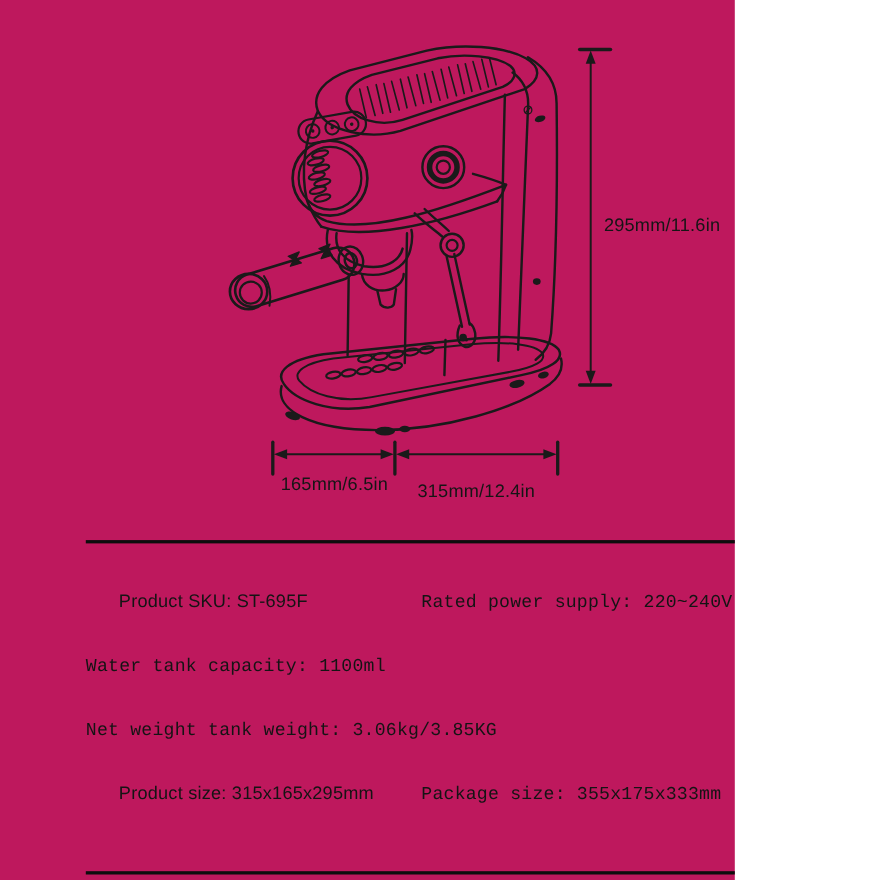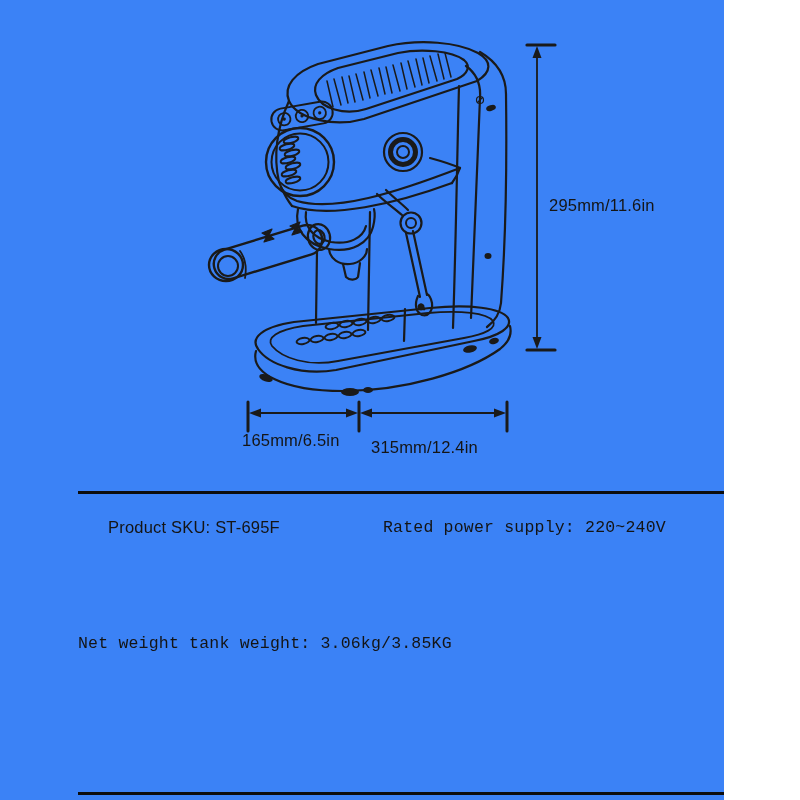--- a/index.html
+++ b/index.html
@@ -1,45 +1,45 @@
 <!DOCTYPE html>
 <html><head>
 <meta charset="utf-8">
 <style>
   html,body{margin:0;padding:0;background:#ffffff;}
   .canvas{
     position:relative;
-    width:724px;height:800px;
-    background:#3b82f6;
+    width:668px;height:800px;
+    background:#be185d;
     font-family:"Liberation Sans", sans-serif;
     color:#141414;
     overflow:hidden;
   }
   .canvas svg{position:absolute;left:0;top:0;}
   .dim-label{
     position:absolute;
     font-size:16.5px;
     line-height:1.1;
     letter-spacing:.2px;
     color:#151515;
     white-space:nowrap;
   }
-  .dim-label.center{text-align:left;}
+  .dim-label.center{text-align:center;}
   .specs{
     position:absolute;
     left:78px;top:491px;
     width:646px;height:274px;
     border-top:3px solid #0d0d0d;
     border-bottom:3px solid #0d0d0d;
     padding-top:24px;
     box-sizing:content-box;
   }
   .spec-row{
     display:flex;
-    align-items:flex-start;
+    align-items:center;
     height:58px;
   }
   .spec-cell{
     font-size:16.5px;
     letter-spacing:.2px;
     color:#141414;
     white-space:nowrap;
   }
   .spec-cell.left{margin-left:30px;width:275px;}
   .spec-cell.right{flex:1;font-family:Liberation Mono, monospace;}
@@ -197,21 +197,24 @@
   <div class="dim-label" style="left:549px;top:196px;">295mm/11.6in</div>
   <div class="dim-label center" style="left:242px;top:431px;width:124px;">165mm/6.5in</div>
   <div class="dim-label center" style="left:371px;top:438px;width:124px;">315mm/12.4in</div>
 
   <div class="specs">
     <div class="spec-row">
       <div class="spec-cell left">Product SKU: ST-695F</div>
       <div class="spec-cell right">Rated power supply: 220~240V</div>
     </div>
     <div class="spec-row">
+      <div class="spec-cell right">Water tank capacity: 1100ml</div>
     </div>
     <div class="spec-row">
       <div class="spec-cell right">Net weight tank weight: 3.06kg/3.85KG</div>
     </div>
     <div class="spec-row">
+      <div class="spec-cell left">Product size: 315x165x295mm</div>
+      <div class="spec-cell right">Package size: 355x175x333mm</div>
     </div>
   </div>
 
 </div>
 
 </body></html>

